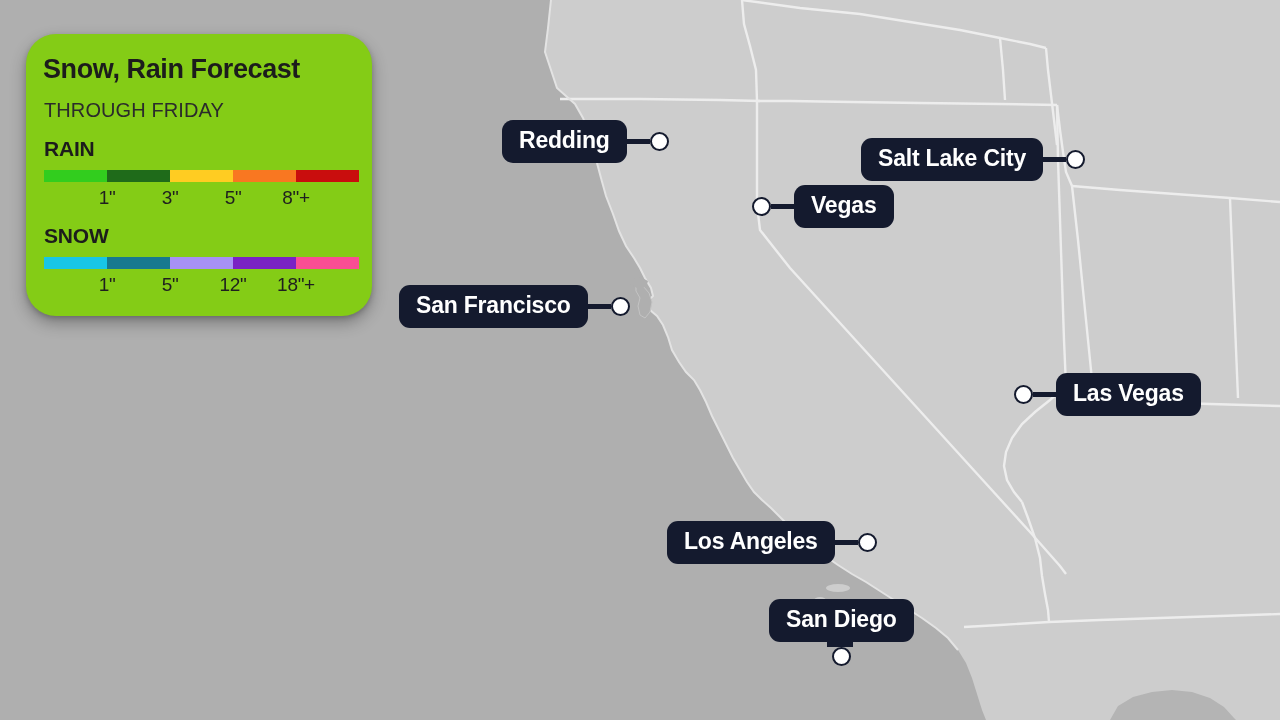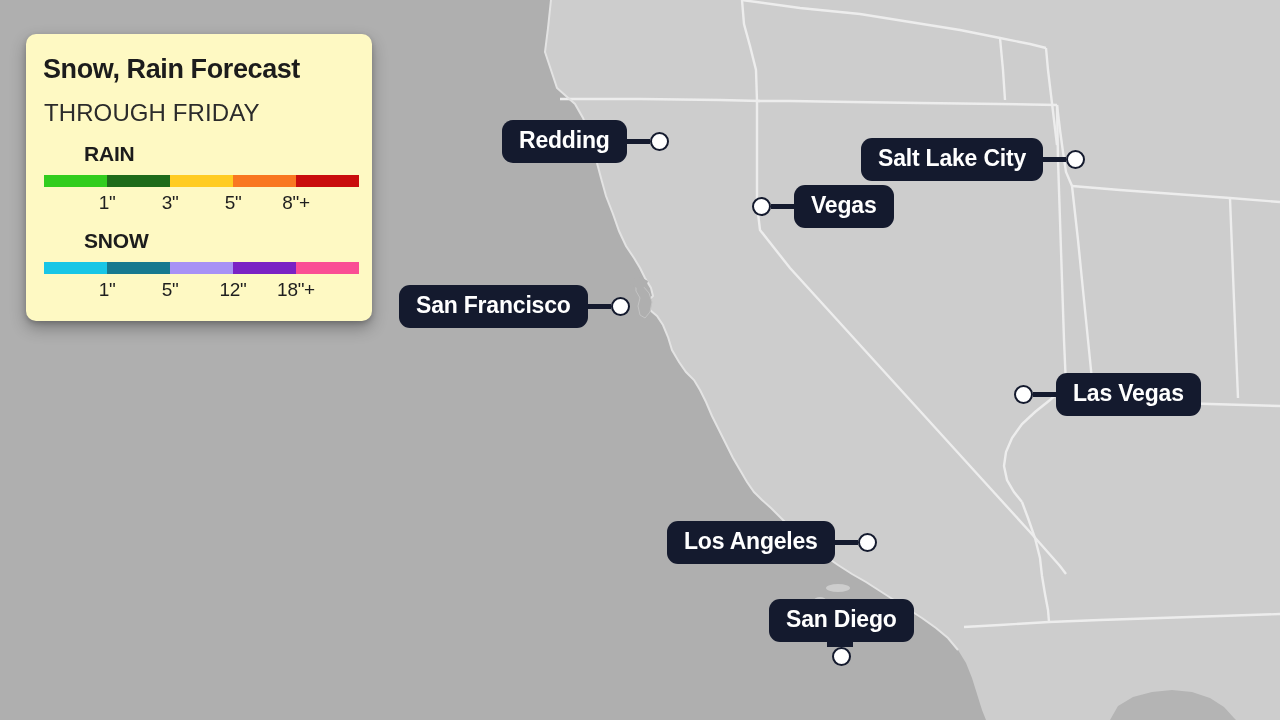--- a/index.html
+++ b/index.html
@@ -15,38 +15,38 @@
   }
 
   
   #map-layer { position:absolute; inset:0; }
   #map-svg { position:absolute; inset:0; display:block; }
 
   
   #legend-card {
     position:absolute; left:26px; top:34px;
     width:346px;
-    background:#fef9c3;
-    border-radius:10px;
+    background:#84cc16;
+    border-radius:30px;
     padding:22px 22px 20px 16px;
     box-shadow:0 7px 16px rgba(0,0,0,0.30), 0 2px 5px rgba(0,0,0,0.18);
   }
   #legend-title {
     font-size:27px; font-weight:bold; color:#1c1c1c;
     letter-spacing:-0.4px; line-height:1.0;
     padding-left:1px;
   }
   #legend-subtitle {
-    font-size:24px; color:#2b2b2b; letter-spacing:0.1px;
+    font-size:20px; color:#2b2b2b; letter-spacing:0.1px;
     margin-top:16px; padding-left:2px;
   }
   .legend-section { margin-top:15px; }
   .legend-section-label {
     font-size:21px; font-weight:bold; color:#1c1c1c;
-    letter-spacing:-0.2px; padding-left:2px;margin-left:40px;
+    letter-spacing:-0.2px; padding-left:2px;
   }
   .scale-bar {
     display:flex; width:315px; height:12px;
     margin-top:9px; margin-left:2px;
   }
   .scale-seg { flex:1 1 0; height:100%; }
   .scale-ticks {
     display:flex; width:315px; margin-left:2px; margin-top:5px;
   }
   .scale-tick {

